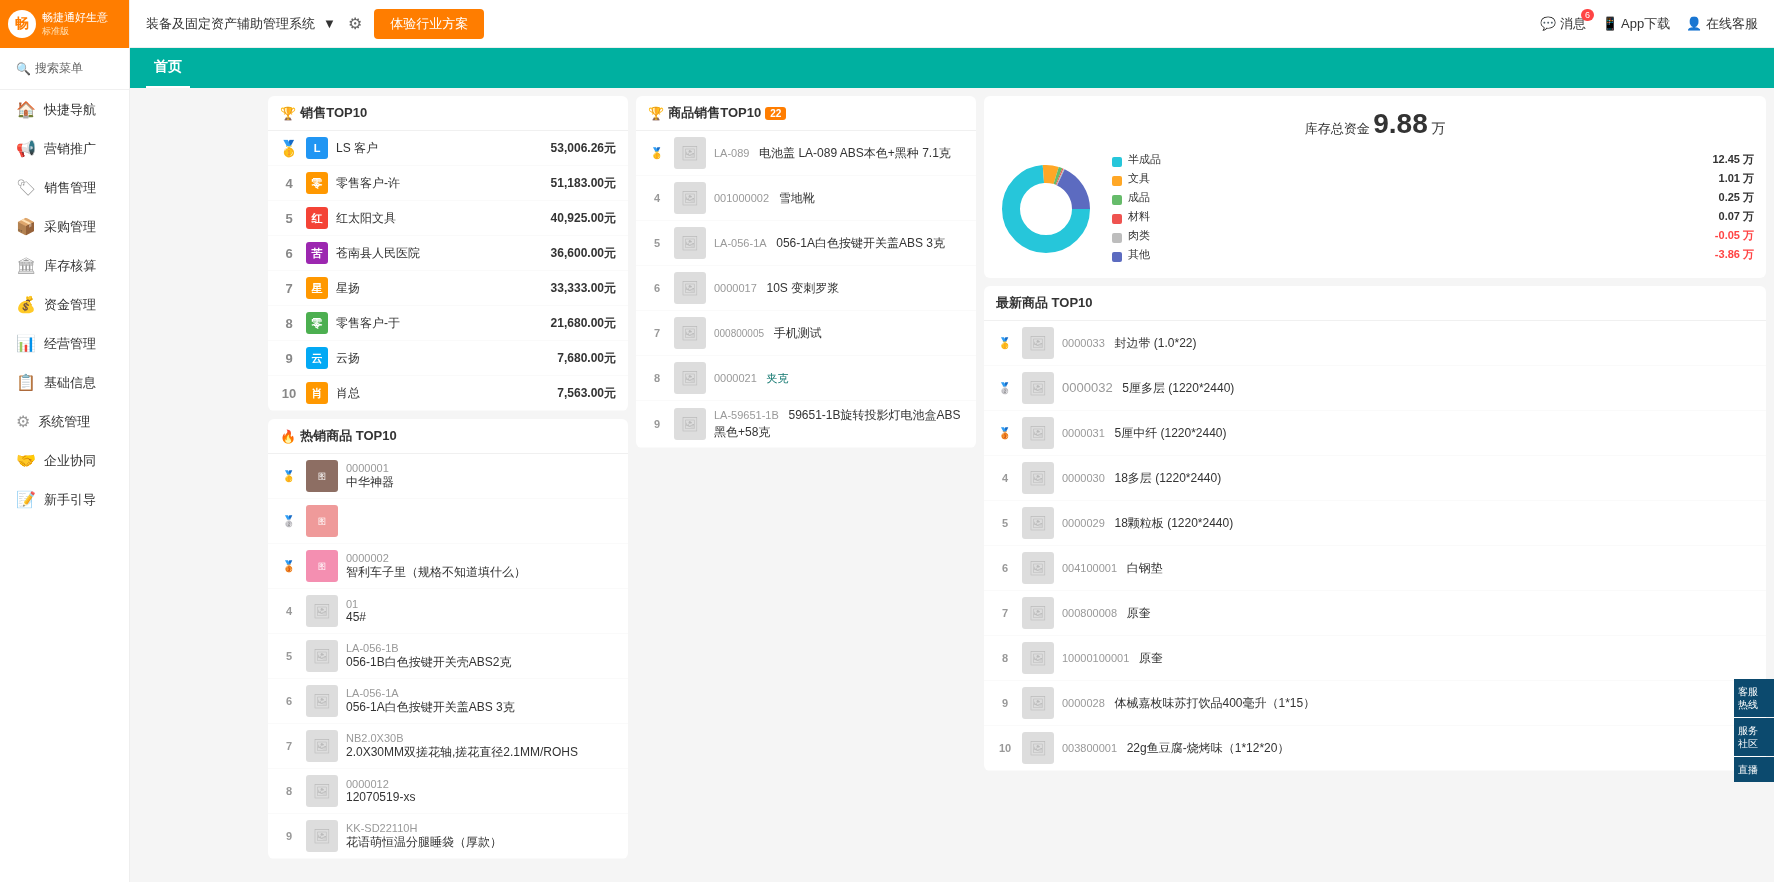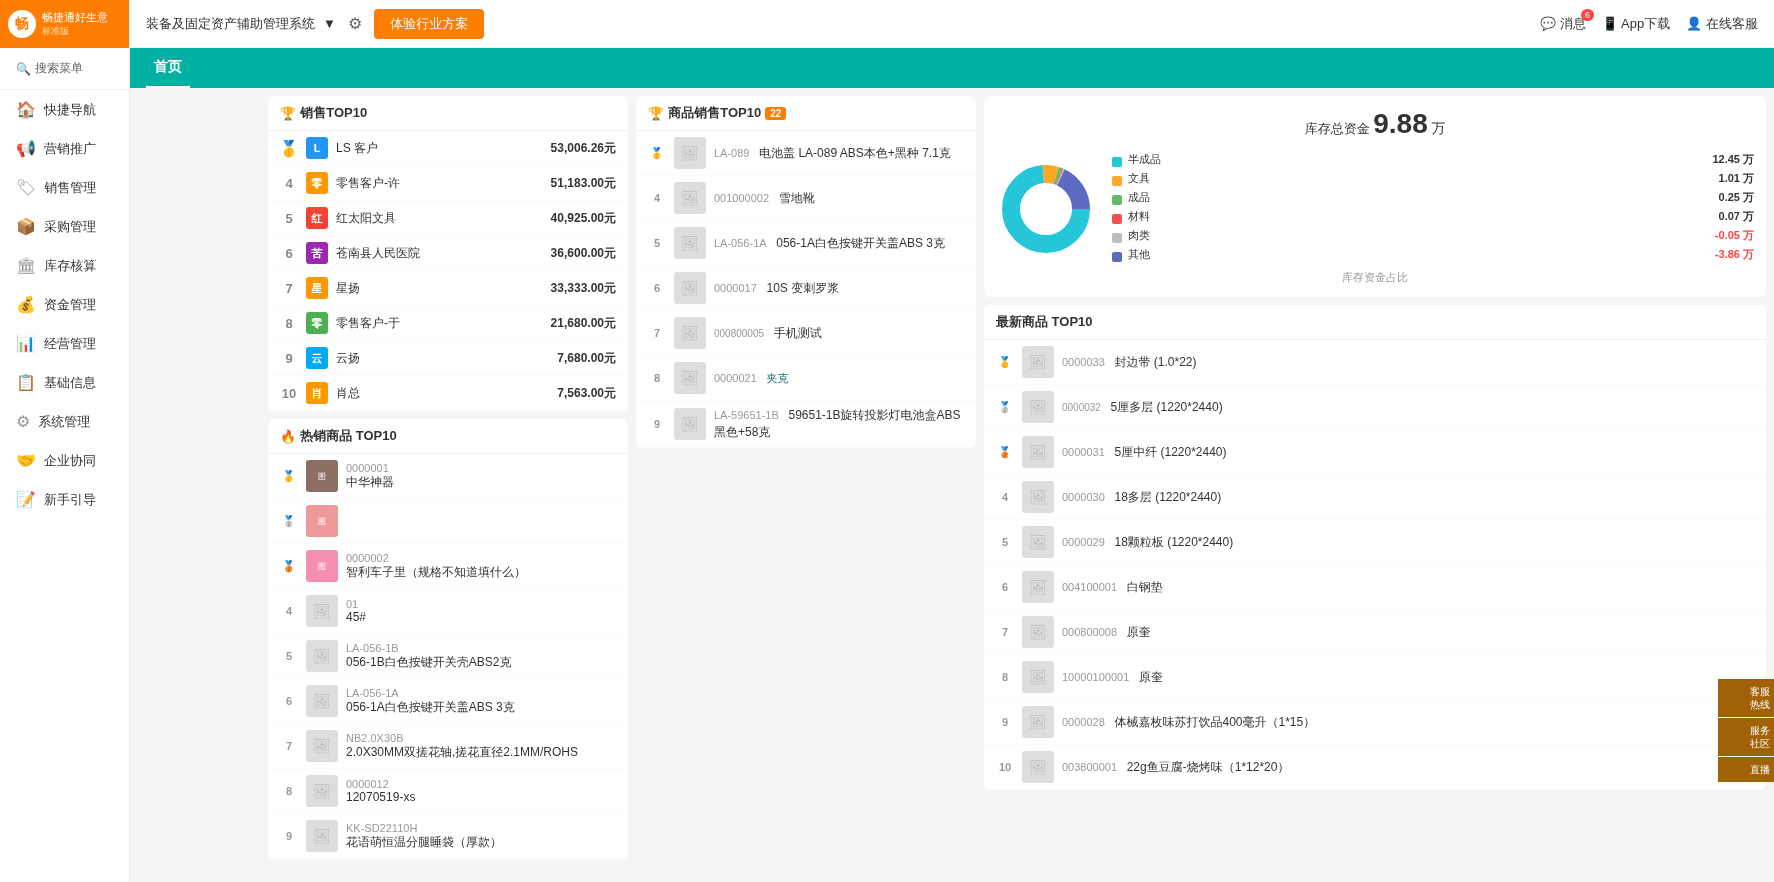--- a/index.html
+++ b/index.html
@@ -274,23 +274,23 @@
     
     .float-buttons {
       position: fixed;
       right: 0;
       bottom: 100px;
       display: flex;
       flex-direction: column;
       gap: 1px;
     }
     .float-btn {
-      width: 56px; padding: 6px 4px;
-      background: #a16207; color: #fff;
-      font-size: 10px; text-align: right;
+      width: 40px; padding: 6px 4px;
+      background: #0c4a6e; color: #fff;
+      font-size: 10px; text-align: left;
       cursor: pointer; line-height: 1.3;
     }
   </style>
 </head>
 <body>
 
 <div class="sidebar">
   <div class="sidebar-logo">
     <div class="logo-icon">畅</div>
     <div>
@@ -680,21 +680,20 @@
                   <span class="legend-name">肉类</span>
                   <span class="legend-value legend-negative">-0.05 万</span>
                 </div>
                 <div class="legend-item">
                   <div class="legend-dot" style="background:#5c6bc0"></div>
                   <span class="legend-name">其他</span>
                   <span class="legend-value legend-negative">-3.86 万</span>
                 </div>
               </div>
             </div>
-            <div class="stock-footer">库存资金占比</div>
           </div>
 
           <div class="panel latest-panel">
             <div class="panel-header">
               <span>最新商品 TOP10</span>
             </div>
             <div class="rank-list">
               <div class="prod-rank-item">
                 <div class="prod-rank-num">🥇</div>
                 <div class="prod-thumb-placeholder">
@@ -704,21 +703,21 @@
                   <span style="font-size:11px;color:#999;margin-right:6px;">0000033</span>
                   <span style="font-size:12px;color:#333;">封边带 (1.0*22)</span>
                 </div>
               </div>
               <div class="prod-rank-item">
                 <div class="prod-rank-num">🥈</div>
                 <div class="prod-thumb-placeholder">
                   <span style="font-size:14px;color:#bbb;">🖼</span>
                 </div>
                 <div class="prod-info">
-                  <span style="font-size:10px;color:#999;margin-right:6px;">0000032</span>
+                  <span style="font-size:13px;color:#999;margin-right:6px;">0000032</span>
                   <span style="font-size:12px;color:#333;">5厘多层 (1220*2440)</span>
                 </div>
               </div>
               <div class="prod-rank-item">
                 <div class="prod-rank-num">🥉</div>
                 <div class="prod-thumb-placeholder">
                   <span style="font-size:14px;color:#bbb;">🖼</span>
                 </div>
                 <div class="prod-info">
                   <span style="font-size:11px;color:#999;margin-right:6px;">0000031</span>

